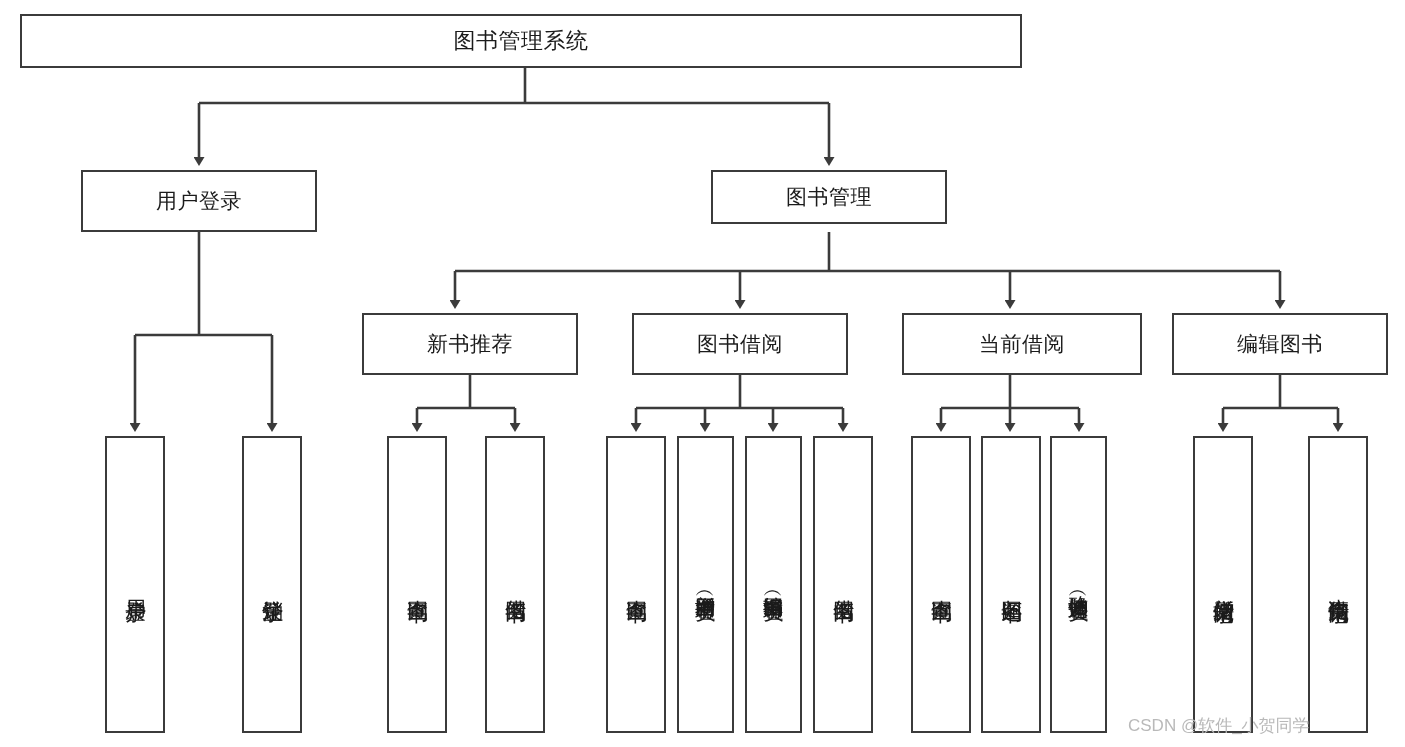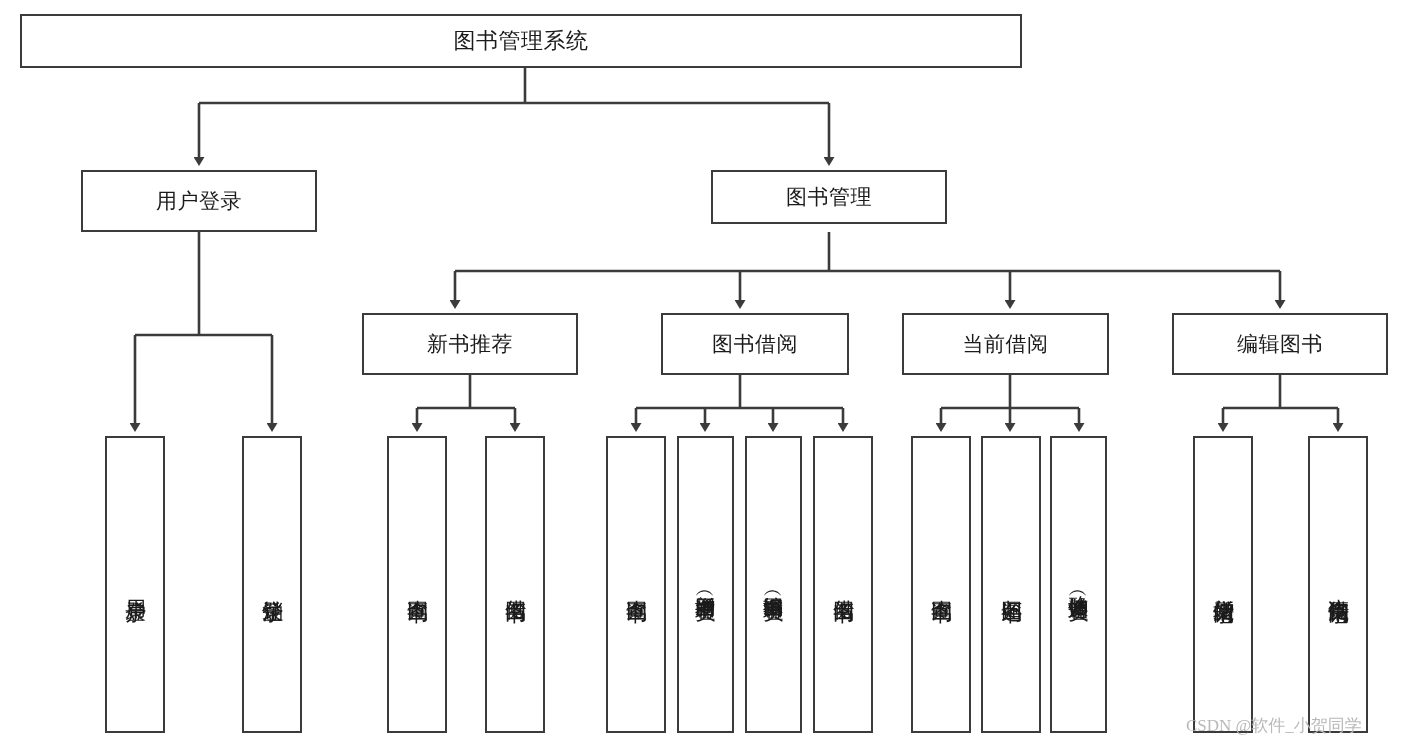--- a/index.html
+++ b/index.html
@@ -64,27 +64,27 @@
     line-height: 1.22;
     letter-spacing: 1px;
     max-height: 100%;
     text-align: start;
   }
   .node.vert.twocol .label {
     font-size: 20px;
   }
   #watermark {
     position: absolute;
-    left: 1186px;
+    left: 1128px;
     top: 714px;
     font-size: 17px;
     color: #b9b9b9;
     white-space: nowrap;
     z-index: 3;
-    font-family: Liberation Serif, serif;
+    font-family: Liberation Sans, sans-serif;
   }
 </style>
 </head>
 <body>
 
 <div id="canvas">
 
   <svg id="edges" viewBox="0 0 1405 747">
     <defs>
       <marker id="arrow" markerWidth="9" markerHeight="11" refX="1" refY="5.5" orient="auto" markerUnits="userSpaceOnUse">
@@ -144,25 +144,25 @@
   </div>
 
   <div class="node horiz" style="left:711px; top:170px; width:236px; height:54px;">
     <span class="label">图书管理</span>
   </div>
 
   <div class="node horiz" style="left:362px; top:313px; width:216px; height:62px;">
     <span class="label">新书推荐</span>
   </div>
 
-  <div class="node horiz" style="left:632px; top:313px; width:188px; height:62px;margin-left:29px;">
+  <div class="node horiz" style="left:632px; top:313px; width:216px; height:62px;">
     <span class="label">图书借阅</span>
   </div>
 
-  <div class="node horiz" style="left:902px; top:313px; width:207px; height:62px;">
+  <div class="node horiz" style="left:902px; top:313px; width:240px; height:62px;">
     <span class="label">当前借阅</span>
   </div>
 
   <div class="node horiz" style="left:1172px; top:313px; width:216px; height:62px;">
     <span class="label">编辑图书</span>
   </div>
 
   <div class="node vert" style="left:105px; top:436px; width:60px; height:297px;">
     <span class="label">用户登录</span>
   </div>

